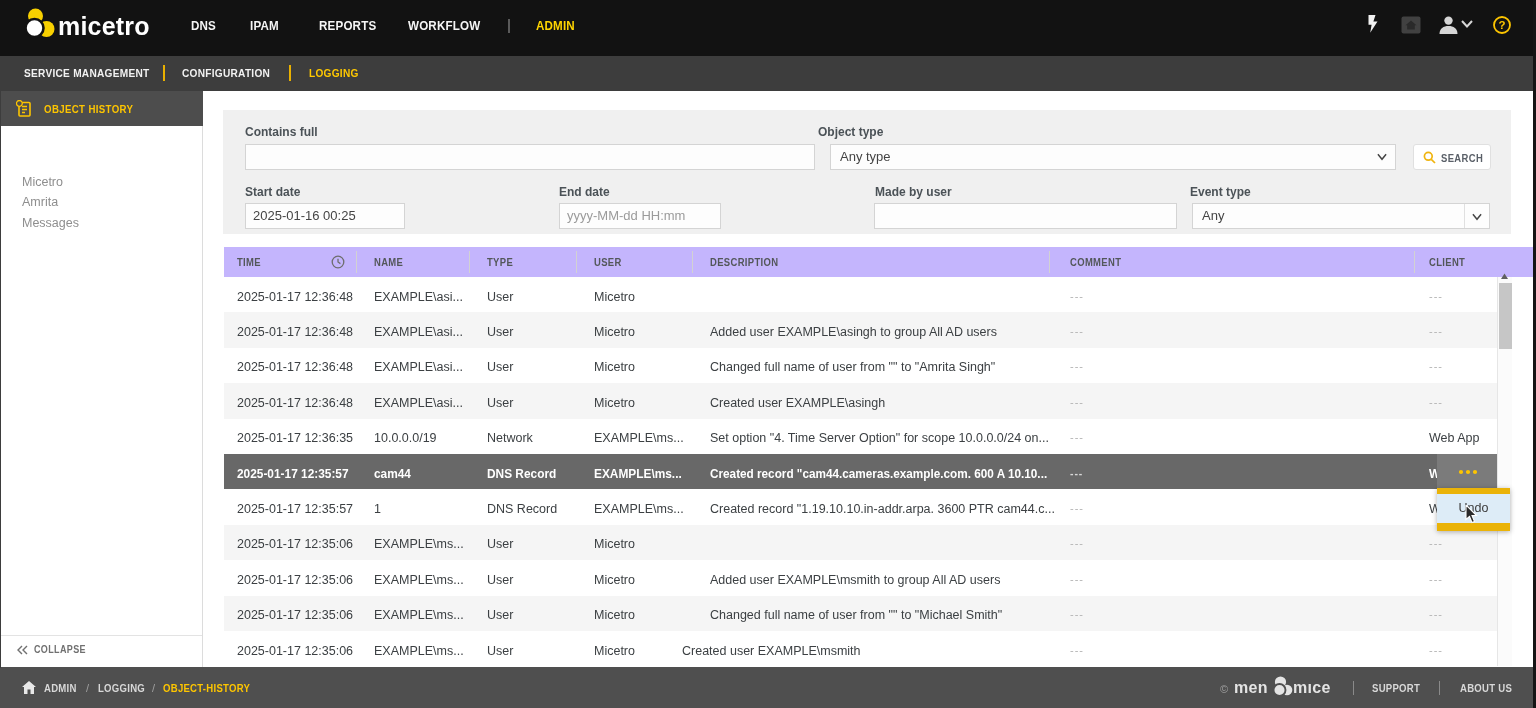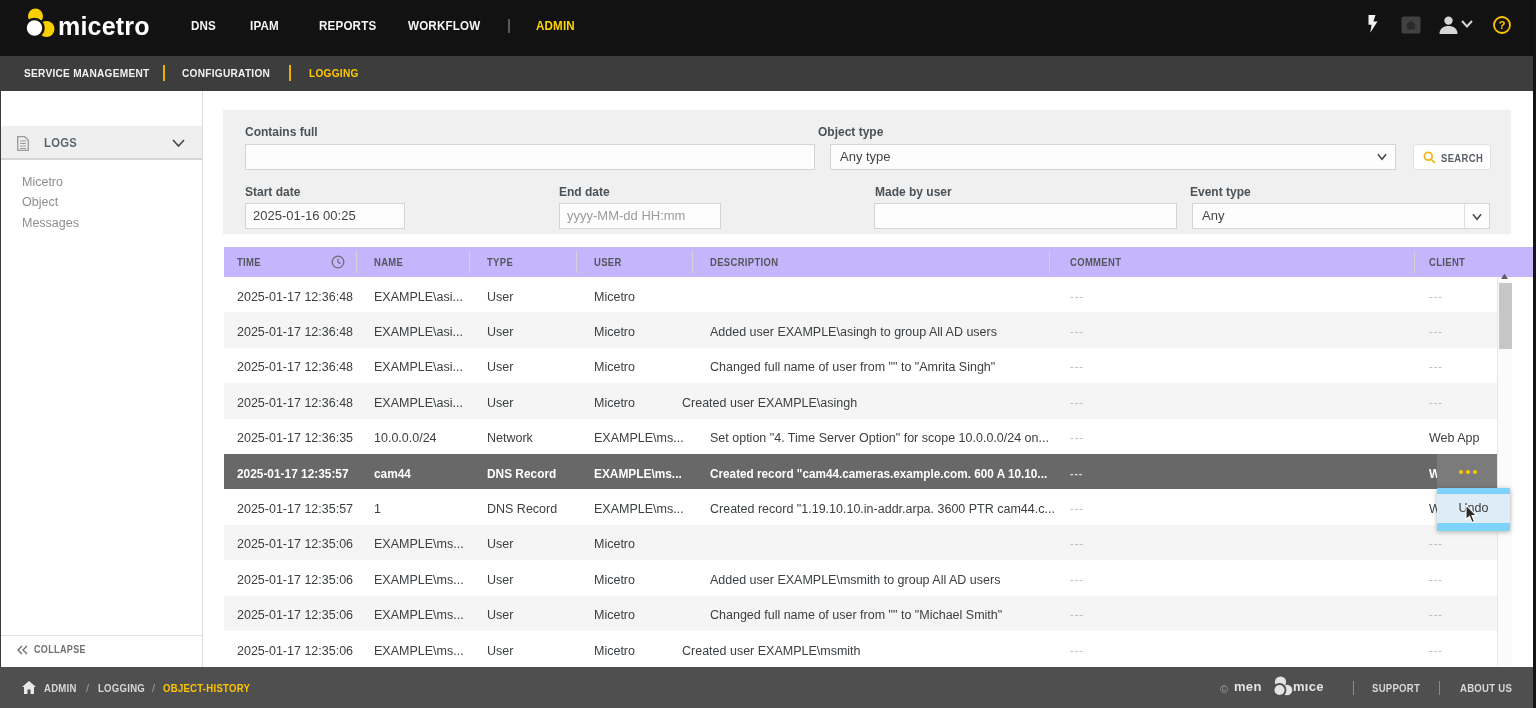--- a/index.html
+++ b/index.html
@@ -42,28 +42,28 @@
   .trow .c { position:absolute; top:12.5px; font-size:12.5px; color:#3c4043; white-space:nowrap; }
   .trow .dash { color:#b3b3b3; font-size:11px; letter-spacing:1px; }
   #hirow { background:#686868; }
   #hirow .c { color:#fff; font-weight:bold; transform:scaleX(0.95); transform-origin:left center; }
   #hirow .dash { color:#d8d8d8; }
   #dotcell { position:absolute; left:1213px; top:0; width:60px; height:35.4px; background:#7b7b7b; }
   
   #sbar { position:absolute; left:1497px; top:277px; width:15px; height:389px; background:#fbfbfb; border-left:1px solid #e6e6e6; }
   #sthumb { position:absolute; left:1498.5px; top:283px; width:13px; height:66px; background:#c6c6c6; }
   
-  #undopop { position:absolute; left:1437px; top:488px; width:73px; height:43px; background:#7dd3fc; box-shadow:0 1px 5px rgba(0,0,0,0.3); }
+  #undopop { position:absolute; left:1437px; top:488px; width:73px; height:43px; background:#eab308; box-shadow:0 1px 5px rgba(0,0,0,0.3); }
   #undopop .hl { position:absolute; left:0; top:6px; width:73px; height:29px; background:#ddecf7; }
   #undopop .t { position:absolute; left:0; top:13px; width:73px; text-align:center; font-size:12.5px; color:#3a3a3a; }
   
   #botbar { position:absolute; left:0; top:667px; width:1536px; height:41px; background:#4f4f4f; }
   .bitem { position:absolute; top:15px; font-size:11px; font-weight:bold; letter-spacing:0.3px; color:#d8d8d8; transform:scaleX(0.87); transform-origin:left center; white-space:nowrap; }
   .bsep { position:absolute; top:15px; font-size:11px; color:#9f9f9f; }
-  .mmlogo { position:absolute; top:12px; font-size:13px; font-weight:bold; color:#e4e4e4; letter-spacing:0.3px; }
+  .mmlogo { position:absolute; top:12px; font-size:16px; font-weight:bold; color:#e4e4e4; letter-spacing:0.3px; }
   .vsep { position:absolute; top:14px; width:1px; height:14px; background:#8a8a8a; }
   
   #redge { position:absolute; left:1533px; top:0; width:3px; height:708px; background:#151515; }
   #ledge { position:absolute; left:0; top:91px; width:1px; height:577px; background:#3d3d3d; }
 </style>
 </head>
 <body>
 
 <div id="topbar">
   <svg class="abs" style="left:24px;top:4px" width="36" height="42" viewBox="0 0 36 42">
@@ -101,32 +101,30 @@
 
 <div id="subbar">
   <div class="subitem" style="left:24px">SERVICE MANAGEMENT</div>
   <div class="subsep" style="left:163px"></div>
   <div class="subitem" style="left:182px">CONFIGURATION</div>
   <div class="subsep" style="left:289px"></div>
   <div class="subitem" style="left:309px;color:#ffc900">LOGGING</div>
 </div>
 
 <div id="sidebar">
-  <div id="logsrow">
-    <svg class="abs" style="left:17px;top:10px" width="12" height="15" viewBox="0 0 12 15">
-      <path d="M0.7 0.7 h7 l3.6 3.6 v10 h-10.6 z" fill="none" stroke="#9a9a9a" stroke-width="1.3"></path>
-      <path d="M3 5 h6 M3 7.5 h6 M3 10 h6 M3 12.5 h6" stroke="#9a9a9a" stroke-width="1"></path>
+  <div id="ohrow">
+    <svg class="abs" style="left:16px;top:9px" width="15" height="17" viewBox="0 0 15 17">
+      <rect x="3" y="2.5" width="11" height="13.5" rx="1" fill="none" stroke="#fdc500" stroke-width="1.6"></rect>
+      <path d="M6 6.5 h5 M6 9.5 h5 M6 12.5 h3" stroke="#fdc500" stroke-width="1.3"></path>
+      <circle cx="3.4" cy="3.4" r="2.9" fill="#4d4d4d" stroke="#fdc500" stroke-width="1.3"></circle>
     </svg>
-    <div class="t">LOGS</div>
-    <svg class="abs" style="left:172px;top:13px" width="13" height="9" viewBox="0 0 13 9">
-      <path d="M1 1 L6.5 7 L12 1" fill="none" stroke="#4d4d4d" stroke-width="1.8"></path>
-    </svg>
+    <div class="t">OBJECT HISTORY</div>
   </div>
   <div class="sidelink" style="top:84px">Micetro</div>
-  <div class="sidelink" style="top:104px">Object</div>
+  <div class="sidelink" style="top:104px">Amrita</div>
   <div class="sidelink" style="top:125px">Messages</div>
   <div id="collapse">
     <svg class="abs" style="left:17px;top:9px" width="11" height="10" viewBox="0 0 11 10">
       <path d="M5 1 L1 5 L5 9 M10 1 L6 5 L10 9" fill="none" stroke="#707070" stroke-width="1.4"></path>
     </svg>
     <div class="t">COLLAPSE</div>
   </div>
 </div>
 
 <div id="panel"></div>
@@ -202,27 +200,27 @@
       <span class="c" style="left:370px;">Micetro</span>
       <span class="c" style="left:486px;">Changed full name of user from "" to "Amrita Singh"</span>
       <span class="c dash" style="left:846px;">---</span>
       <span class="c dash" style="left:1205px;">---</span>
     </div>
     <div class="trow alt" style="top:106.2px">
       <span class="c" style="left:13px;">2025-01-17 12:36:48</span>
       <span class="c" style="left:150px;">EXAMPLE\asi...</span>
       <span class="c" style="left:263px;">User</span>
       <span class="c" style="left:370px;">Micetro</span>
-      <span class="c" style="left:458px;">Created user EXAMPLE\asingh</span>
+      <span class="c" style="left:486px;">Created user EXAMPLE\asingh</span>
       <span class="c dash" style="left:846px;">---</span>
       <span class="c dash" style="left:1205px;">---</span>
     </div>
     <div class="trow" style="top:141.6px">
       <span class="c" style="left:13px;">2025-01-17 12:36:35</span>
-      <span class="c" style="left:150px;">10.0.0.0/24</span>
+      <span class="c" style="left:150px;">10.0.0.0/19</span>
       <span class="c" style="left:263px;">Network</span>
       <span class="c" style="left:370px;">EXAMPLE\ms...</span>
       <span class="c" style="left:486px;">Set option "4. Time Server Option" for scope 10.0.0.0/24 on...</span>
       <span class="c dash" style="left:846px;">---</span>
       <span class="c" style="left:1205px;">Web App</span>
     </div>
     <div class="trow" id="hirow" style="top:177.0px">
       <span class="c" style="left:13px;">2025-01-17 12:35:57</span>
       <span class="c" style="left:150px;">cam44</span>
       <span class="c" style="left:263px;">DNS Record</span>

